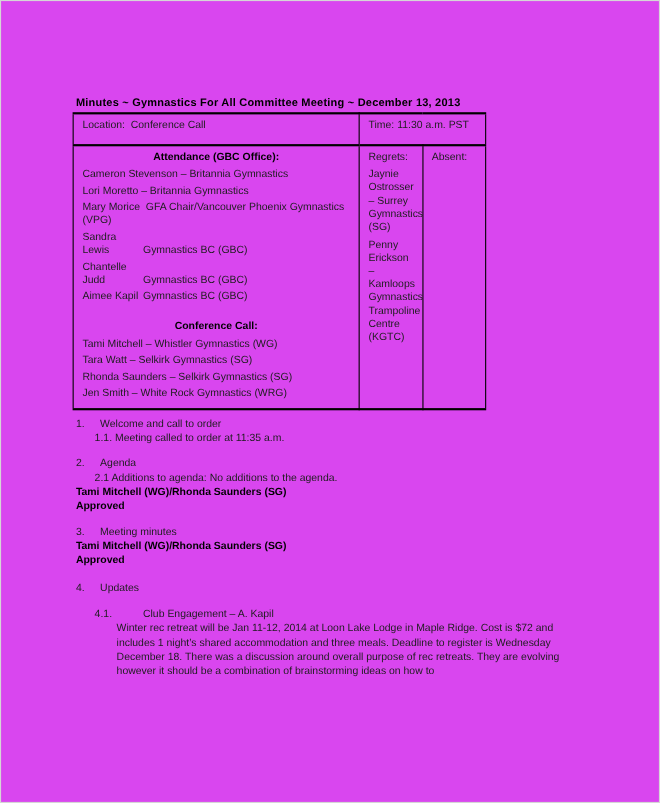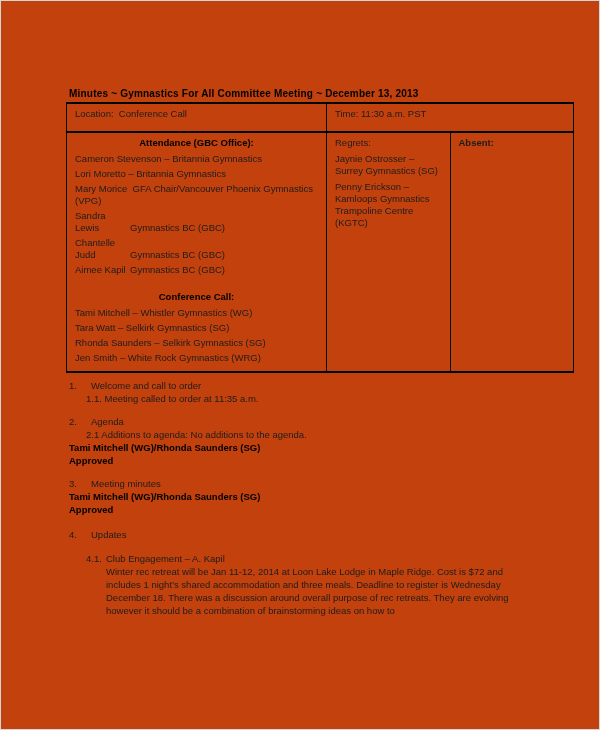--- a/index.html
+++ b/index.html
@@ -1,63 +1,63 @@
 <!DOCTYPE html>
 <html><head>
 <meta charset="utf-8">
 <style>
   html,body{margin:0;padding:0;background:#fff;}
   .screen{
     width:598px;height:728px;
     border:1px solid #d6d6d6;
-    background:#c2410c;
+    background:#d946ef;
     overflow:hidden;
     font-family:"Liberation Sans",sans-serif;
     color:#1d1d1d;
     box-sizing:content-box;
   }
   .doc{padding:87px 60px 0 65px;}
   .title{
     margin:0 0 3px 3px;
     font-size:10px;font-weight:bold;color:#000;
     letter-spacing:.2px;
   }
   table.info{
     border-collapse:collapse;table-layout:fixed;
-    width:508px;
+    width:376px;
     border-top:2px solid #000;border-bottom:2px solid #000;
   }
   table.info td{
     border:1px solid #000;
     vertical-align:top;
     padding:4px 8px;
     font-size:9.5px;line-height:12px;
   }
   tr.row1 td{border-bottom:2px solid #000;height:19px;}
   td.c1{width:243px;}
   td.c2{width:132px;}
-  td.c3{width:97px;font-weight:bold;}
+  td.c3{width:97px;}
   .entry{margin:0 0 3px 0;}
   .hd{font-weight:bold;color:#000;margin:0 0 4px 0;text-align:center;}
   .gap-top{margin-top:15px;}
   .prewrap{white-space:pre-wrap;}
   .name-col{display:inline-block;width:55px;}
   .banner{
     width:472px;margin-top:6px;
     text-align:center;
     font-size:9px;line-height:14px;color:#222;
   }
   .minutes{margin:6px 0 0 3px;font-size:9.5px;line-height:13px;color:#1d1d1d;}
   .sec{display:flex;}
   .sec .num{width:22px;flex:none;}
   .sub{padding-left:17px;}
   .mt10{margin-top:10px;}
   .mt11{margin-top:11px;}
   .bold{font-weight:bold;color:#000;}
-  .sub41{display:flex;padding-left:17px;}
+  .sub41{display:flex;padding-left:17px;gap:24px;}
   .sub41 .num41{width:20px;flex:none;}
   .body41{padding-left:37px;width:433px;}
 </style>
 </head>
 <body>
 
 <div class="screen">
   <div class="doc">
 
     <h1 class="title">Minutes ~ Gymnastics For All Committee Meeting ~ December 13, 2013</h1>

